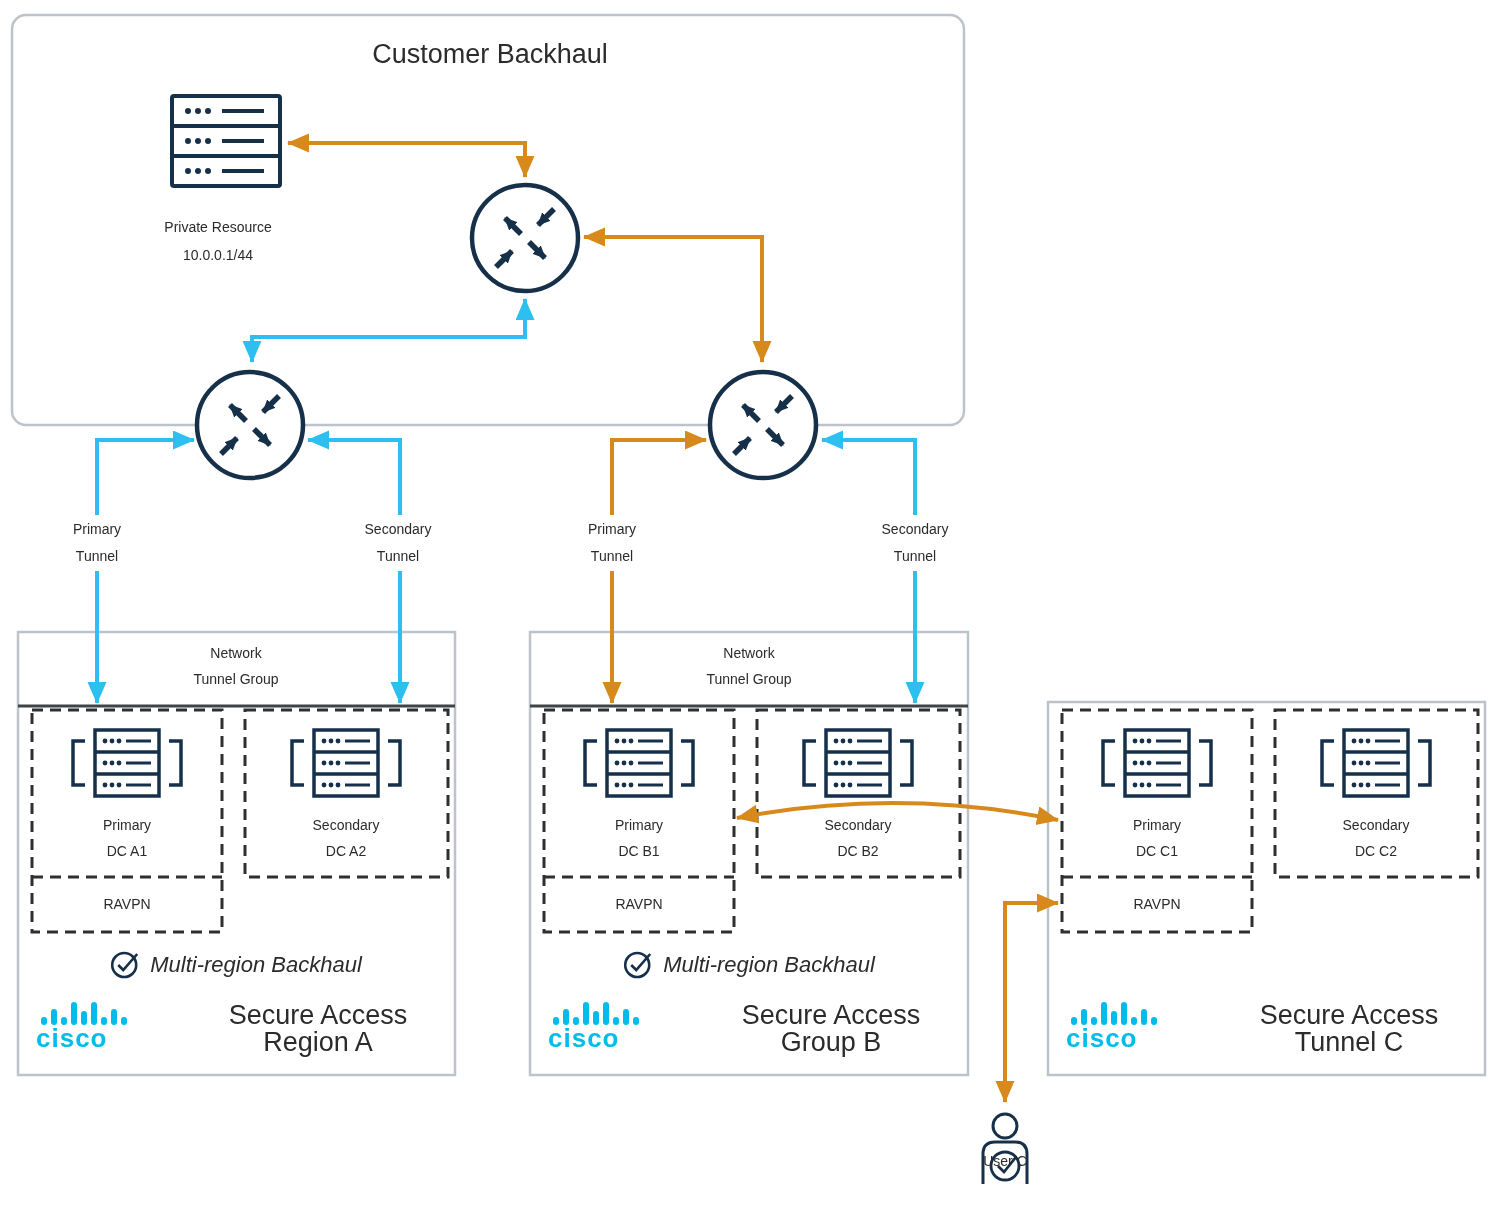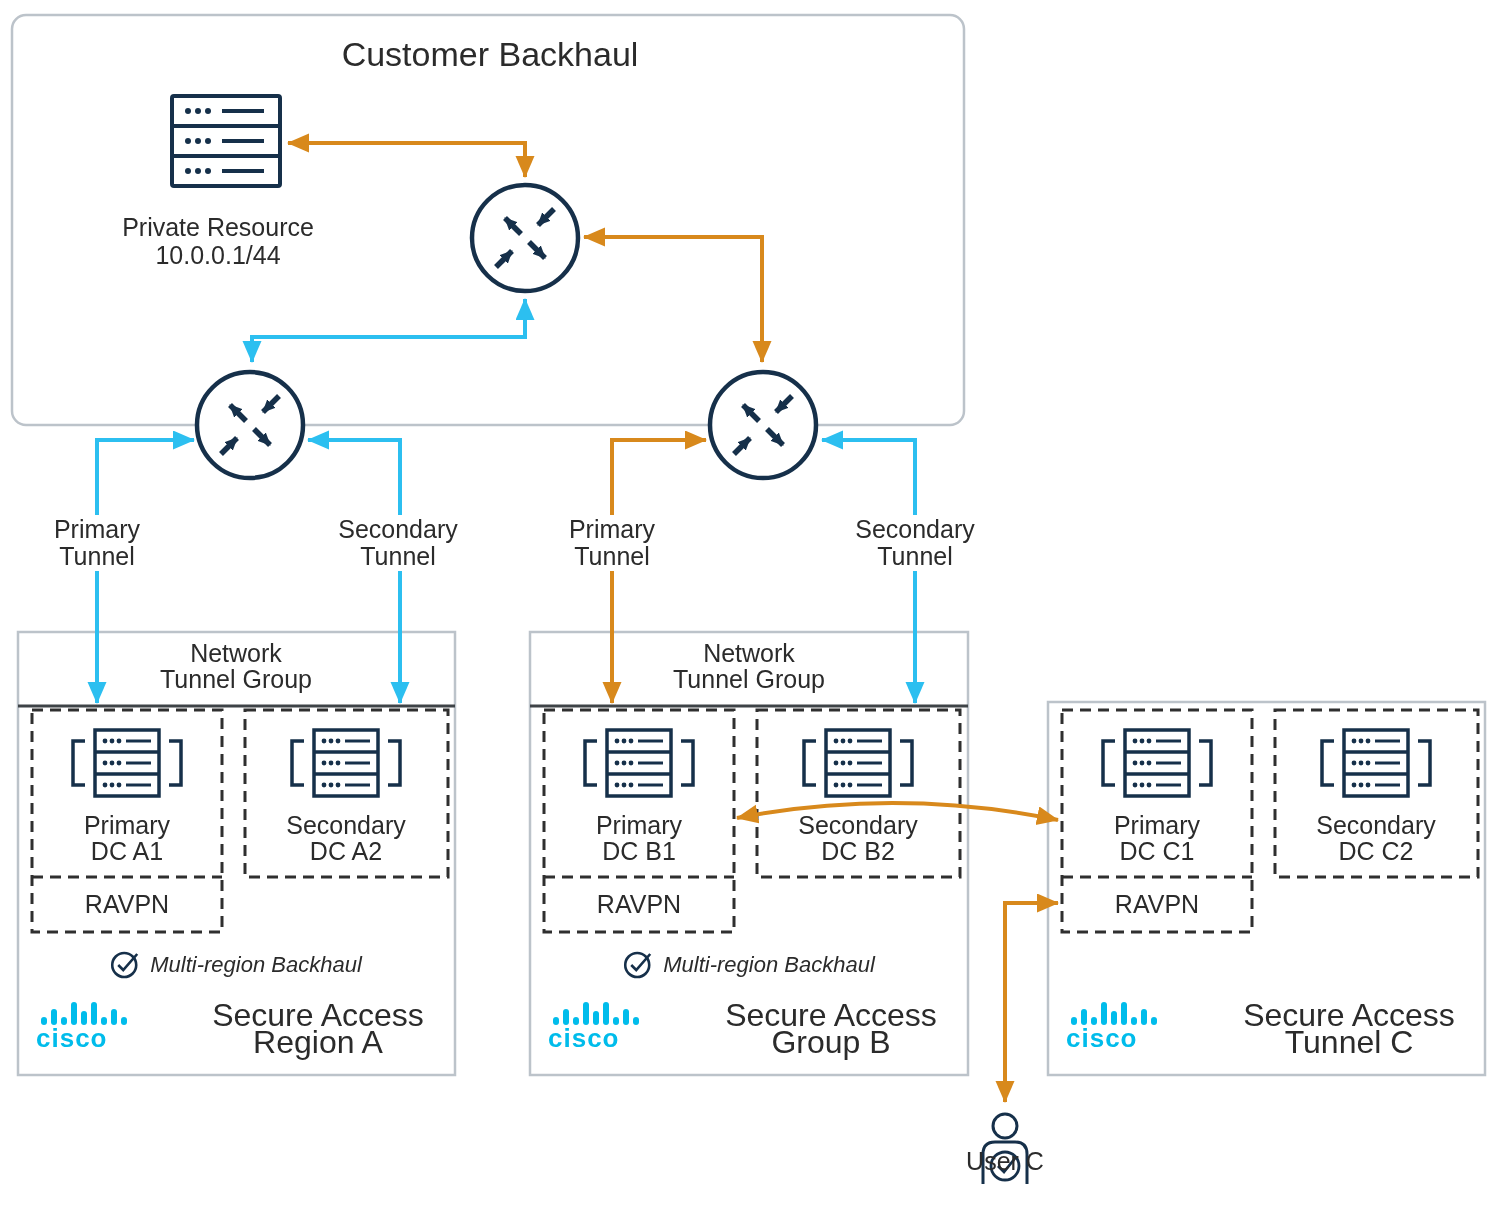--- a/index.html
+++ b/index.html
@@ -16,24 +16,24 @@
     font-family:"Liberation Sans",sans-serif;color:var(--text);
   }
   .gfx{position:absolute;left:0;top:0;width:1500px;height:1223px;}
   .graybox{fill:#fff;stroke:var(--box_border);stroke-width:2.5;}
   .divider{stroke:#3E4347;stroke-width:3;}
   .dash{fill:none;stroke:#2F2F2F;stroke-width:3;stroke-dasharray:11 7;}
   .arr{fill:none;stroke-width:4;}
   .arr.o{stroke:var(--orange);}
   .arr.b{stroke:var(--cyan);}
   .lbl{position:absolute;transform:translateX(-50%);text-align:center;
-       font-size:25px;line-height:27px;color:var(--text);white-space:nowrap;}
+       font-size:14px;line-height:27px;color:var(--text);white-space:nowrap;}
   .lbl span{display:block;}
-  .lbl.title{font-size:34px;line-height:32px;}
-  .lbl.big{font-size:32px;line-height:27px;}
+  .lbl.title{font-size:27px;line-height:32px;}
+  .lbl.big{font-size:27px;line-height:27px;}
   .lbl.bgwhite{background:#fff;padding:1px 10px;}
   .badge{position:absolute;transform:translateX(-50%);display:flex;align-items:center;gap:10px;
          font-size:22px;line-height:27px;color:var(--text);white-space:nowrap;font-style:italic;}
   .chk circle,.chk path{fill:none;stroke:var(--navy);stroke-width:2.6;}
   .cisco{position:absolute;top:1000px;width:96px;text-align:left;}
   .cisco svg{display:block;margin:0 auto;}
   .cisco .word{color:var(--cisco_blue);font-weight:bold;font-size:26px;line-height:26px;letter-spacing:1px;}
   .cbar{fill:var(--cisco_blue);}
 </style>
 </head>

